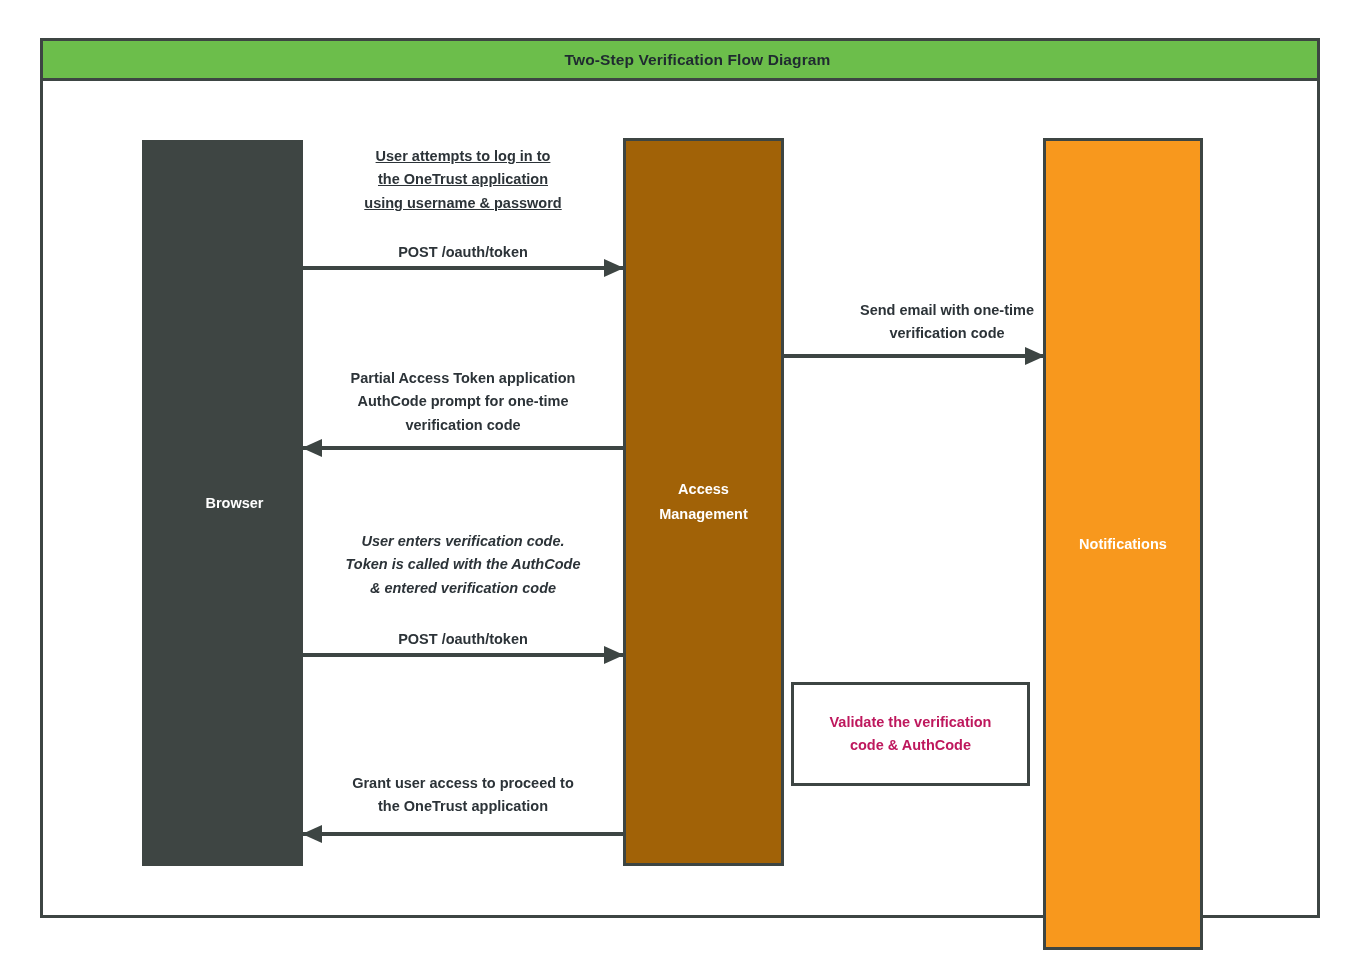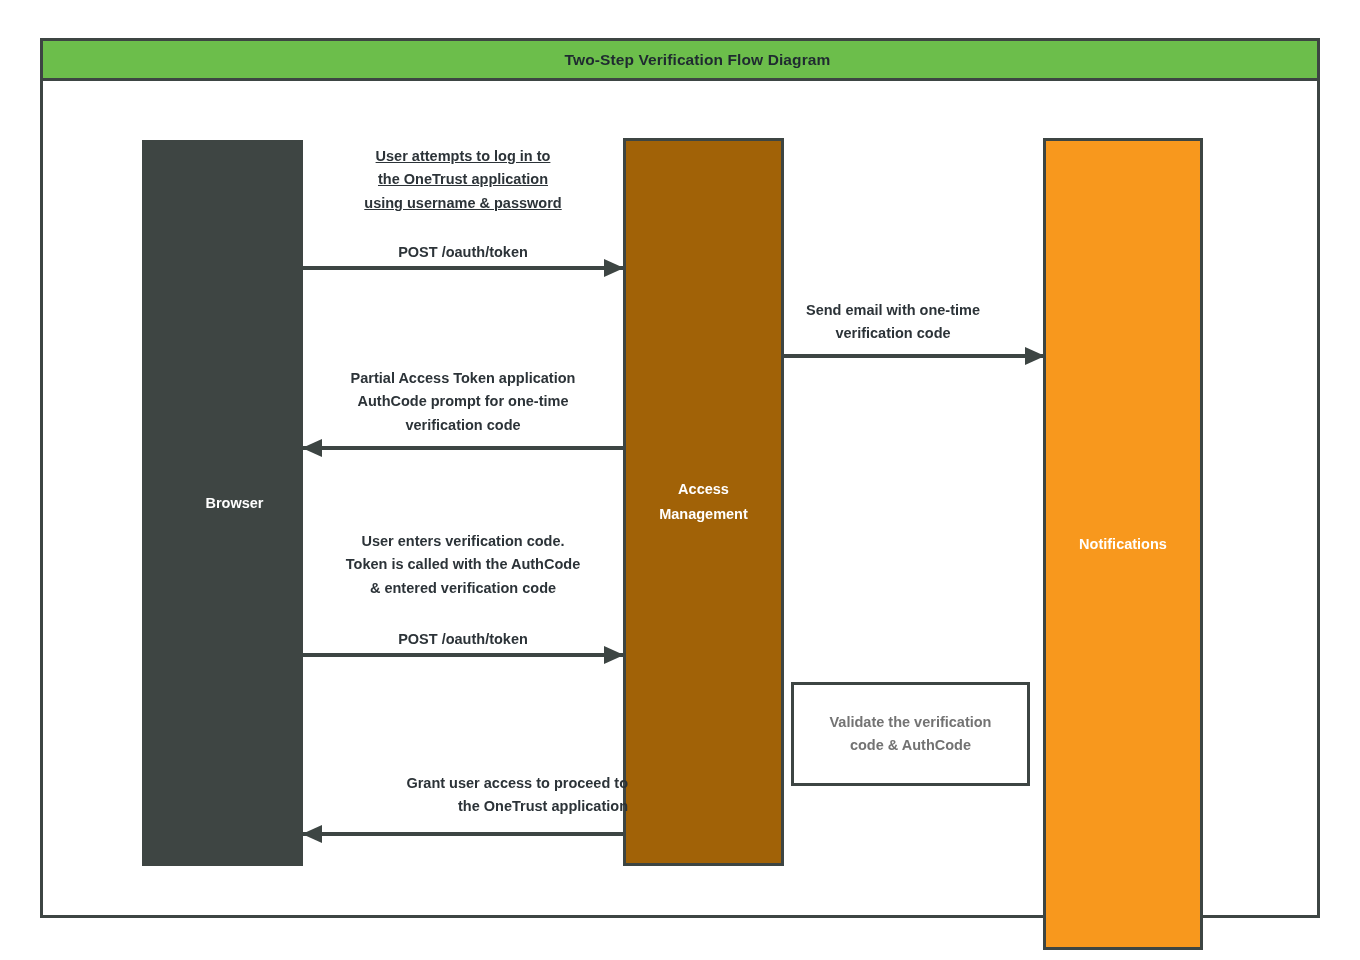--- a/index.html
+++ b/index.html
@@ -137,21 +137,21 @@
     box-sizing: border-box;
     display: flex;
     align-items: center;
     justify-content: center;
     text-align: center;
   }
   #note-validate-text {
     font-size: 14.5px;
     font-weight: bold;
     line-height: 1.62;
-    color: #737373;
+    color: #be185d;
     white-space: pre-line;
   }
 </style>
 </head>
 <body>
 
 <div id="diagram-frame">
 
   <div id="title-band">
     <span id="title-text">Two-Step Verification Flow Diagram</span>
@@ -174,52 +174,52 @@
     <div class="message-labels" style="left:260px; top:104px; width:320px;text-decoration:underline;">User attempts to log in to
 the OneTrust application
 using username &amp; password</div>
     <div class="message-labels" style="left:260px; top:200px; width:320px;">POST /oauth/token</div>
     <div class="arrow-line" style="left:260px; top:225px; width:320px;">
       <div class="arrow-head right" style="right:-1px;"></div>
     </div>
   </div>
 
   <div class="message">
-    <div class="message-labels" style="left:722px; top:258px; width:256px;">Send email with one-time
+    <div class="message-labels" style="left:776px; top:258px; width:256px;">Send email with one-time
 verification code</div>
     <div class="arrow-line" style="left:741px; top:313px; width:260px;">
       <div class="arrow-head right" style="right:-1px;"></div>
     </div>
   </div>
 
   <div class="message">
     <div class="message-labels" style="left:255px; top:326px; width:330px;">Partial Access Token application
 AuthCode prompt for one-time
 verification code</div>
     <div class="arrow-line" style="left:260px; top:405px; width:320px;">
       <div class="arrow-head left" style="left:-1px;"></div>
     </div>
   </div>
 
   <div class="message">
-    <div class="message-labels" style="left:255px; top:489px; width:330px;">User enters verification code.
+    <div class="message-labels" style="left:255px; top:489px; width:330px;font-style:italic;">User enters verification code.
 Token is called with the AuthCode
 &amp; entered verification code</div>
     <div class="message-labels" style="left:260px; top:587px; width:320px;">POST /oauth/token</div>
     <div class="arrow-line" style="left:260px; top:612px; width:320px;">
       <div class="arrow-head right" style="right:-1px;"></div>
     </div>
   </div>
 
   <div id="note-validate">
     <span id="note-validate-text">Validate the verification
 code &amp; AuthCode</span>
   </div>
 
   <div class="message">
-    <div class="message-labels" style="left:255px; top:731px; width:330px;text-align:right;">Grant user access to proceed to
+    <div class="message-labels" style="left:255px; top:731px; width:330px;">Grant user access to proceed to
 the OneTrust application</div>
     <div class="arrow-line" style="left:260px; top:791px; width:320px;">
       <div class="arrow-head left" style="left:-1px;"></div>
     </div>
   </div>
 
 </div>
 
 </body></html>

